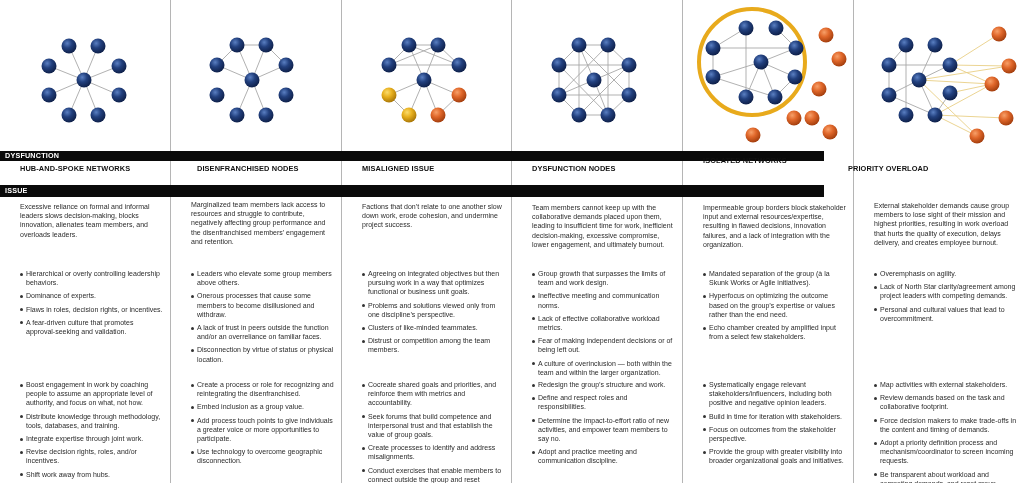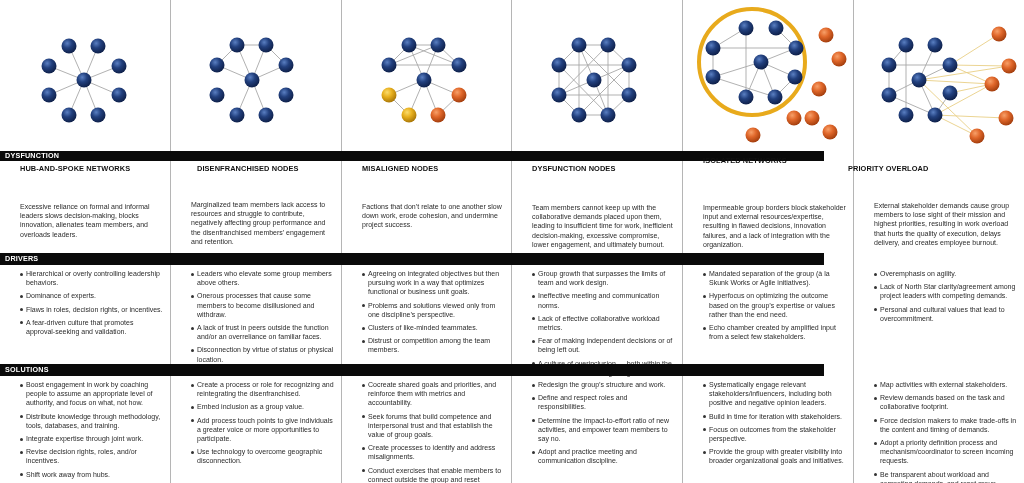--- a/index.html
+++ b/index.html
@@ -252,33 +252,33 @@
         <circle cx="138" cy="84" r="7.5"></circle>
           <circle cx="152" cy="118" r="7.5"></circle>
         <circle cx="123" cy="136" r="7.5"></circle>
       </g>
     </svg>
   </div>
 
   <div class="bar" style="top:151px;height:10px;line-height:10px">DYSFUNCTION</div>
   <div class="cell title-cell" style="left:0;top:164px;width:170px">HUB-AND-SPOKE NETWORKS</div>
   <div class="cell title-cell" style="left:177px;top:164px;width:170px">DISENFRANCHISED NODES</div>
-  <div class="cell title-cell" style="left:342px;top:164px;width:169px">MISALIGNED NODES</div>
+  <div class="cell title-cell" style="left:342px;top:164px;width:169px">MISALIGNED ISSUE</div>
   <div class="cell title-cell" style="left:512px;top:164px;width:170px">DYSFUNCTION NODES</div>
   <div class="cell title-cell" style="left:683px;top:156px;width:170px">ISOLATED NETWORKS</div>
   <div class="cell title-cell" style="left:828px;top:164px;width:170px">PRIORITY OVERLOAD</div>
 
+  <div class="bar" style="top:185px;height:12px">ISSUE</div>
   <div class="cell" style="left:0;top:202px;width:170px">Excessive reliance on formal and informal leaders slows decision-making, blocks innovation, alienates team members, and overloads leaders.</div>
   <div class="cell" style="left:171px;top:200px;width:170px">Marginalized team members lack access to resources and struggle to contribute, negatively affecting group performance and the disenfranchised members’ engagement and retention.</div>
   <div class="cell" style="left:342px;top:202px;width:169px">Factions that don’t relate to one another slow down work, erode cohesion, and undermine project success.</div>
   <div class="cell" style="left:512px;top:203px;width:170px">Team members cannot keep up with the collaborative demands placed upon them, leading to insufficient time for work, inefficient decision-making, excessive compromise, lower engagement, and ultimately burnout.</div>
   <div class="cell" style="left:683px;top:203px;width:170px">Impermeable group borders block stakeholder input and external resources/expertise, resulting in flawed decisions, innovation failures, and a lack of integration with the organization.</div>
   <div class="cell" style="left:854px;top:201px;width:170px">External stakeholder demands cause group members to lose sight of their mission and highest priorities, resulting in work overload that hurts the quality of execution, delays delivery, and creates employee burnout.</div>
 
-  <div class="bar" style="top:253px;height:12px">DRIVERS</div>
 
   <div class="cell" style="left:0;top:269px;width:170px">
     <ul>
       <li>Hierarchical or overly controlling leadership behaviors.</li>
       <li>Dominance of experts.</li>
       <li>Flaws in roles, decision rights, or incentives.</li>
       <li>A fear-driven culture that promotes approval-seeking and validation.</li>
     </ul>
   </div>
   <div class="cell" style="left:171px;top:269px;width:170px">
@@ -314,21 +314,20 @@
     </ul>
   </div>
   <div class="cell" style="left:854px;top:269px;width:170px">
     <ul>
       <li>Overemphasis on agility.</li>
       <li>Lack of North Star clarity/agreement among project leaders with competing demands.</li>
       <li>Personal and cultural values that lead to overcommitment.</li>
     </ul>
   </div>
 
-  <div class="bar" style="top:364px;height:12px">SOLUTIONS</div>
 
   <div class="cell" style="left:0;top:380px;width:170px">
     <ul>
       <li>Boost engagement in work by coaching people to assume an appropriate level of authority, and focus on what, not how.</li>
       <li>Distribute knowledge through methodology, tools, databases, and training.</li>
       <li>Integrate expertise through joint work.</li>
       <li>Revise decision rights, roles, and/or incentives.</li>
       <li>Shift work away from hubs.</li>
     </ul>
   </div>

